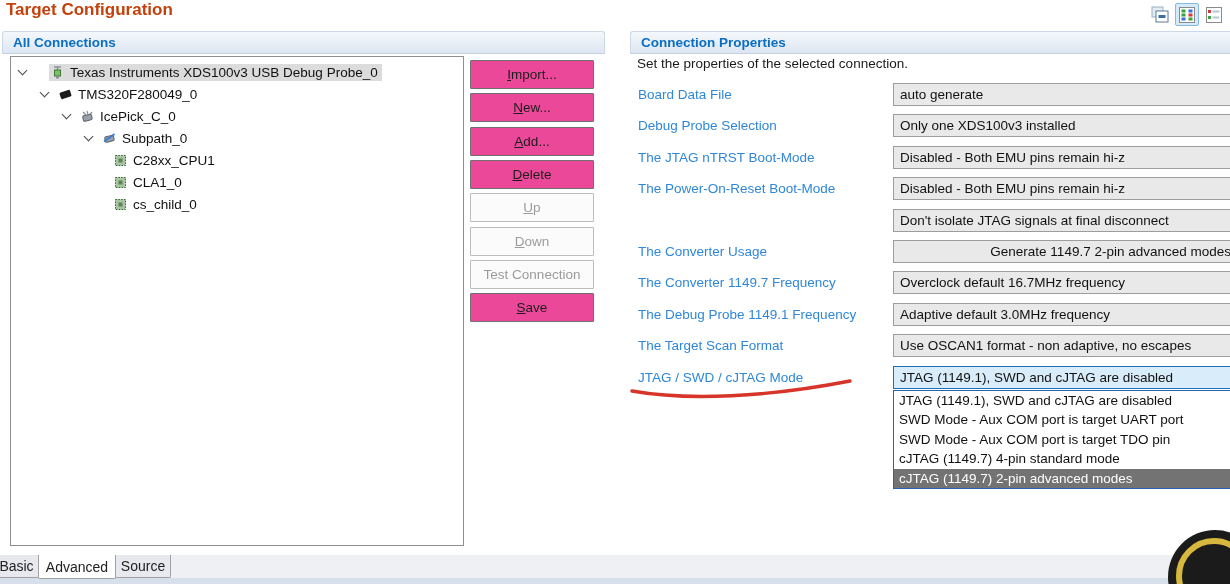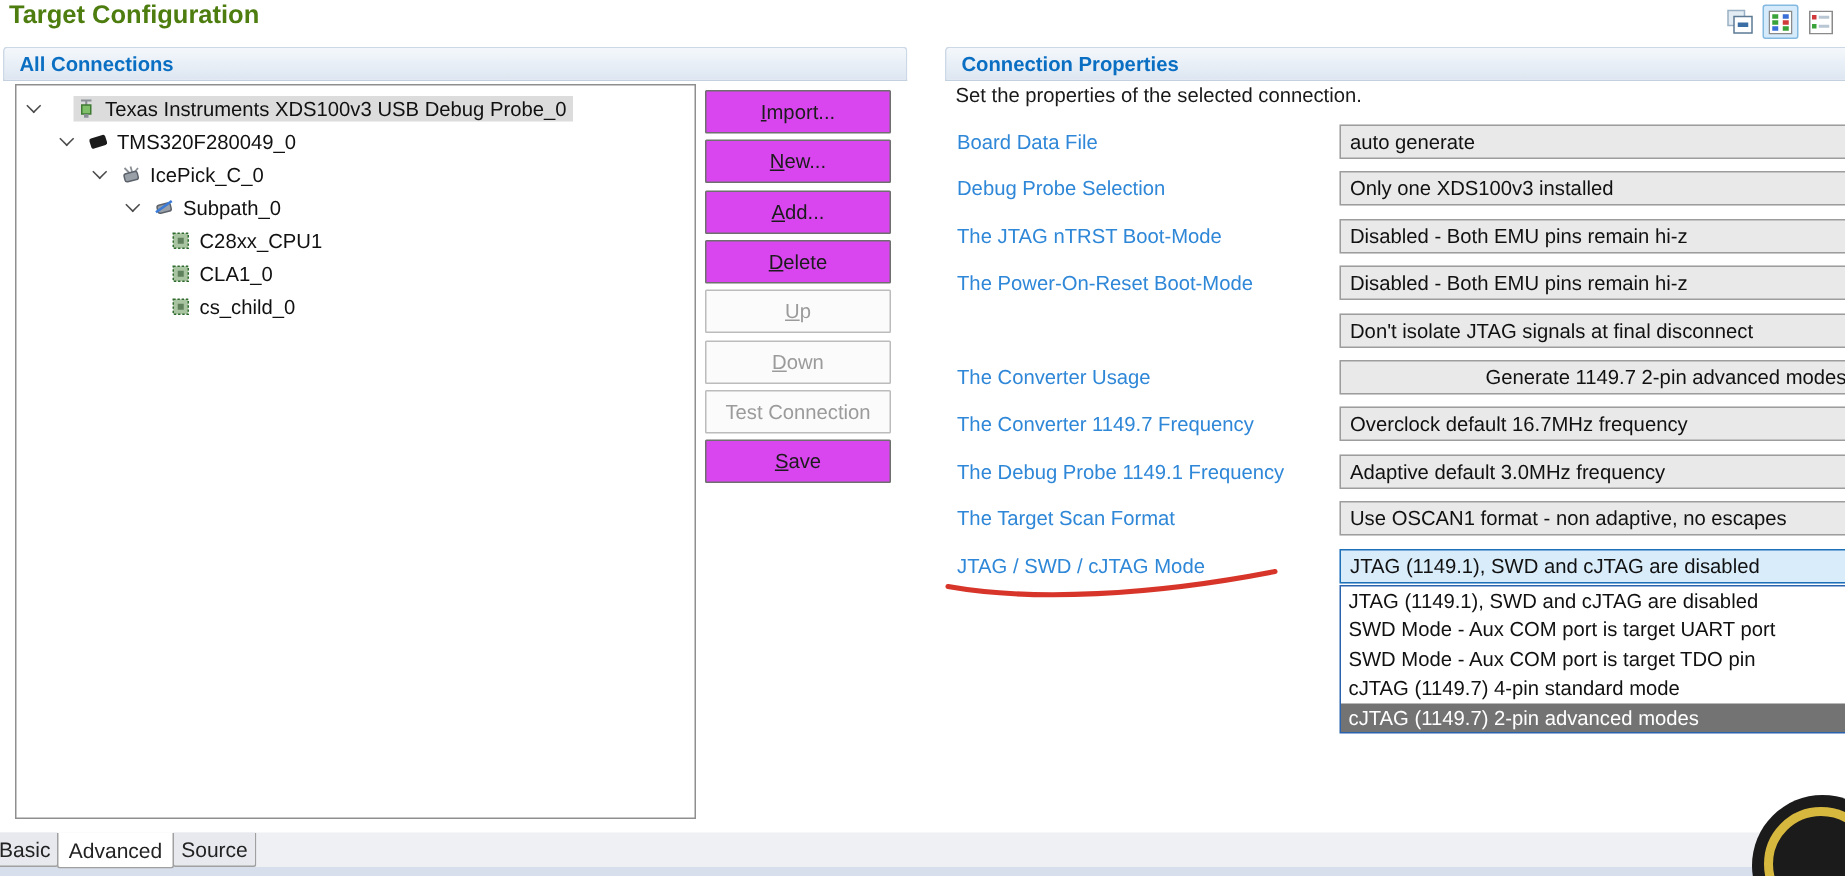--- a/index.html
+++ b/index.html
@@ -1,20 +1,20 @@
 <!DOCTYPE html>
 <html><head>
 <meta charset="utf-8">
 <style>
   html,body{margin:0;padding:0;background:#fff;}
   #app{position:relative;width:1230px;height:584px;overflow:hidden;
        font-family:"Liberation Sans",sans-serif;font-size:13.5px;color:#1a1a1a;background:#fff;}
 
   
-  .page-title{position:absolute;left:6px;top:0;font-size:17px;font-weight:bold;color:#4d7c0f;}
+  .page-title{position:absolute;left:6px;top:0;font-size:17px;font-weight:bold;color:#c2410c;}
 
   
   .topbar{position:absolute;right:4px;top:3px;display:flex;gap:3px;align-items:center;}
   .tico{width:22px;height:21px;display:flex;align-items:center;justify-content:center;border:1px solid transparent;border-radius:2px;}
   .tico.active{background:#d5eafb;border-color:#84b9e0;}
 
   
   .section-bar{position:absolute;top:31px;height:21px;background:linear-gradient(#f4f8fc,#dde6f1);
                border:1px solid #ccd8e6;border-bottom:1px solid #c3d0e0;border-radius:3px 3px 0 0;}
   .section-bar .bar-text{padding-left:10px;line-height:21px;font-weight:bold;font-size:13.5px;color:#0a6fc2;}
@@ -25,21 +25,21 @@
   .tree-panel{position:absolute;left:10px;top:56px;width:452px;height:488px;background:#fff;border:1px solid #8f8f8f;}
   .tree-row{position:absolute;height:22px;display:flex;align-items:center;white-space:nowrap;}
   .chev{width:6px;height:6px;border-right:1.5px solid #4a4a4a;border-bottom:1.5px solid #4a4a4a;
         transform:rotate(45deg);display:inline-block;margin-right:9px;margin-top:-4px;flex:none;}
   .titem{display:flex;align-items:center;padding:1px 4px 1px 1px;}
   .titem.sel{background:#dcdcdc;}
   .ticon{width:15px;height:15px;margin-right:5px;flex:none;display:inline-flex;}
   .tlabel{font-size:13.5px;color:#111;}
 
   
-  .btn{position:absolute;left:470px;width:122px;height:27px;background:#d946ef;border:1px solid #6f6f6f;
+  .btn{position:absolute;left:470px;width:122px;height:27px;background:#ec4899;border:1px solid #6f6f6f;
        display:flex;align-items:center;justify-content:center;font-size:13.5px;color:#1c1c1c;border-radius:1px;cursor:default;}
   .btn .lbl{display:block;}
   .btn.mn .lbl::first-letter{text-decoration:underline;}
   .btn.disabled{border-color:#bcbcbc;color:#9b9b9b;background:#fbfbfb;}
 
   
   .subtitle{position:absolute;left:637px;top:56px;font-size:13.5px;color:#1a1a1a;}
   .prop-row{position:absolute;left:630px;right:0;height:23px;}
   .prop-label{position:absolute;left:8px;top:0;line-height:23px;color:#2f87d8;font-size:13.5px;white-space:nowrap;}
   .prop-value{position:absolute;left:263px;right:-2px;top:0;height:21px;background:#e9e9e9;border:1px solid #9d9d9d;

